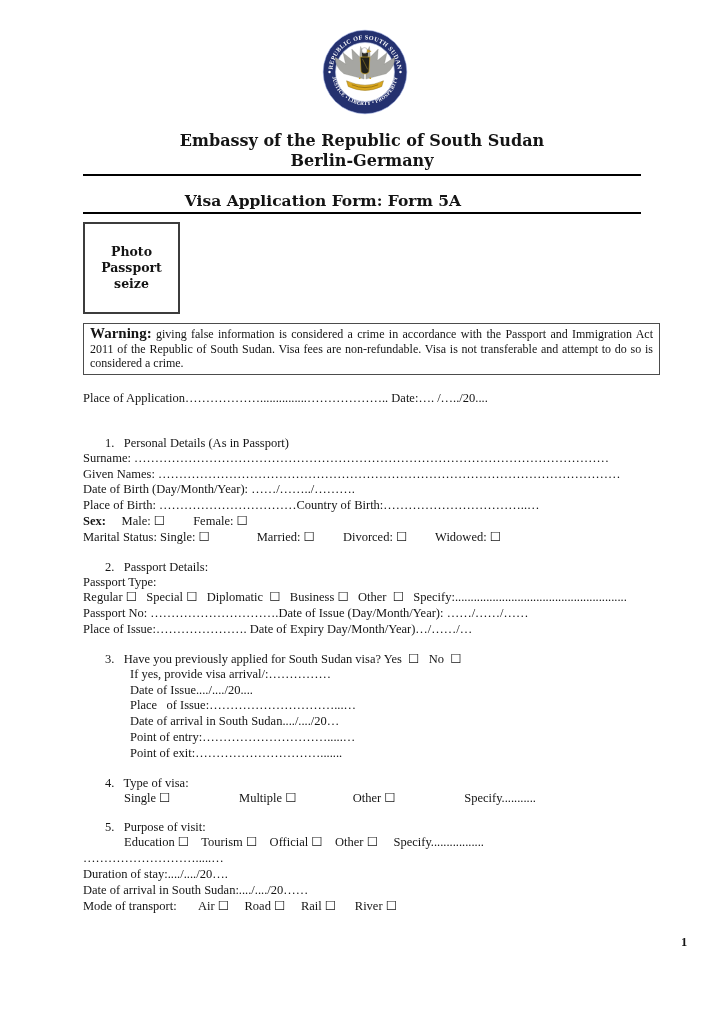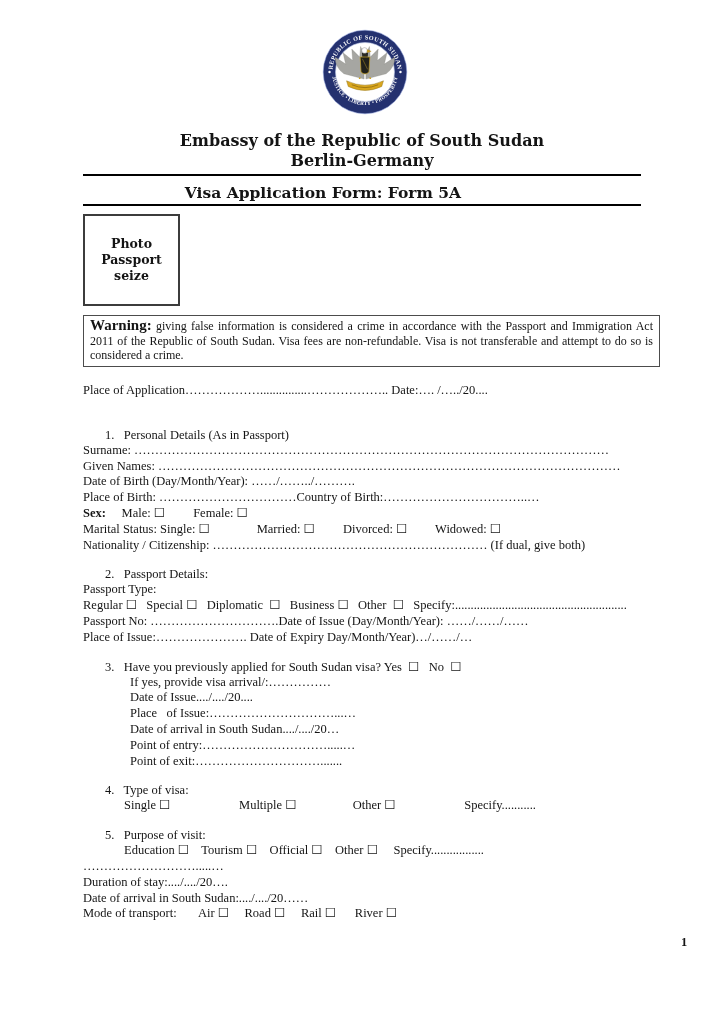--- a/index.html
+++ b/index.html
@@ -10,21 +10,21 @@
   }
   .seal { position:absolute; left:321px; top:28px; width:88px; height:88px; }
   .content { position:absolute; left:83px; top:1px; width:577px; }
   .embassy-title, .embassy-sub {
     width:558px; text-align:center; font-family:"DejaVu Serif", serif;
     font-weight:bold; font-size:16px; line-height:20px;
   }
   .embassy-title { margin-top:130px; }
   .band { margin-top:3px; width:558px; border-top:2px solid #000; border-bottom:2px solid #000; }
   .form-title {
-    text-align:center; padding:7px 78px 2px 0; font-family:"DejaVu Serif", serif;
+    text-align:center; padding:15px 78px 2px 0; font-family:"DejaVu Serif", serif;
     font-weight:bold; font-size:15.5px; line-height:19px;
   }
   .photo-box {
     margin-top:8px; width:97px; height:92px; border:2px solid #3c3c3c;
     display:flex; flex-direction:column; justify-content:center; align-items:center;
     font-family:"DejaVu Serif", serif; font-weight:bold; font-size:12.5px; line-height:16px;
     text-align:center;
   }
   .warning-box {
     margin-top:9px; width:577px; border:1px solid #4c4c4c; padding:2px 6px 3px 6px;
@@ -98,21 +98,20 @@
 
     <div class="ln place-line">Place of Application………………...............……………….. Date:…. /…../20....</div>
 
     <div class="ln hd mt-lg">1.   Personal Details (As in Passport)</div>
     <div class="ln">Surname: ……………………………………………………………………………………………………</div>
     <div class="ln">Given Names: …………………………………………………………………………………………………</div>
     <div class="ln">Date of Birth (Day/Month/Year): ……/……../……….</div>
     <div class="ln">Place of Birth: ……………………………Country of Birth:……………………………..…</div>
     <div class="ln"><span class="b">Sex:</span><span>     Male: ☐         Female: ☐</span></div>
     <div class="ln">Marital Status: Single: ☐               Married: ☐         Divorced: ☐         Widowed: ☐</div>
-    <div class="ln">Nationality / Citizenship: ………………………………………………………… (If dual, give both)</div>
 
     <div class="ln hd">2.   Passport Details:</div>
     <div class="ln">Passport Type:</div>
     <div class="ln">Regular ☐   Special ☐   Diplomatic  ☐   Business ☐   Other  ☐   Specify:.......................................................</div>
     <div class="ln">Passport No: ………………………….Date of Issue (Day/Month/Year): ……/……/……</div>
     <div class="ln">Place of Issue:…………………. Date of Expiry Day/Month/Year)…/……/…</div>
 
     <div class="ln hd">3.   Have you previously applied for South Sudan visa? Yes  ☐   No  ☐</div>
     <div class="ln ind">If yes, provide visa arrival/:……………</div>
     <div class="ln ind">Date of Issue..../..../20....</div>

